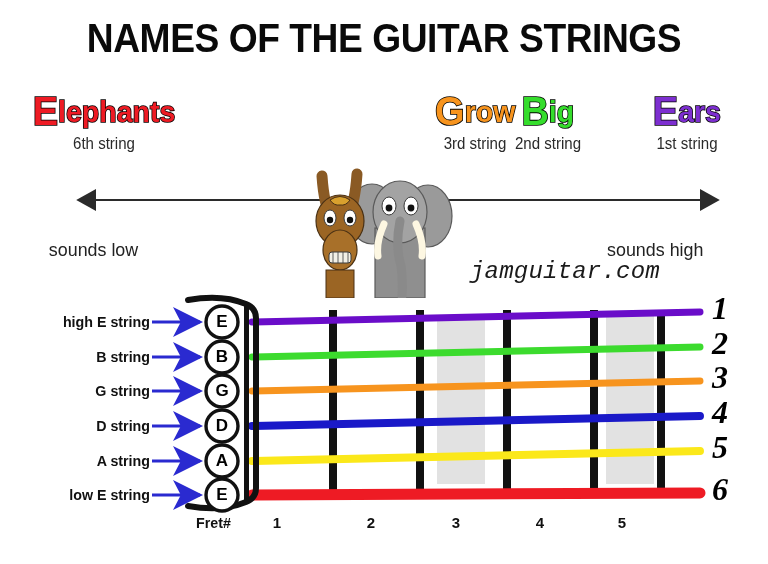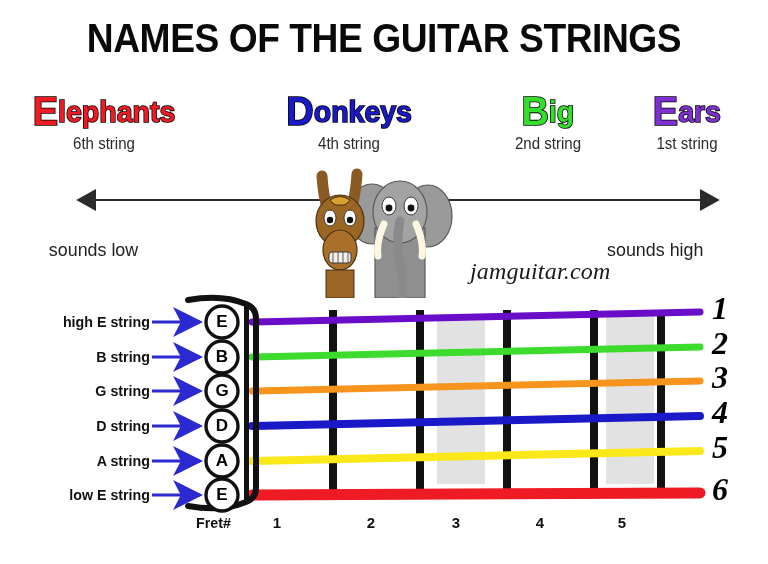--- a/index.html
+++ b/index.html
@@ -60,21 +60,21 @@
     position:absolute;top:54px;
     font-size:19px;color:#222;
     font-family:"Liberation Sans", sans-serif;
     transform:scaleX(0.94);
   }
   .snd.low{left:46px;}
   .snd.high{left:604px;}
 
   .brand{
     position:absolute;left:470px;top:258px;
-    font-family:Liberation Serif, serif;
+    font-family:Liberation Mono, monospace;
     font-style:italic;
     font-size:24px;
     color:#1a1a1a;
     letter-spacing:0.2px;
   }
 
   
   .animals{position:absolute;left:300px;top:166px;width:160px;height:132px;}
 
   
@@ -124,23 +124,23 @@
 
 <div id="stage">
 
   <div class="title">NAMES OF THE GUITAR STRINGS</div>
 
   <div class="mnemo-row">
     <div class="mnemo" id="m0" style="left: 20px; width: 168px;">
       <span class="word" id="w0" style="color: rgb(238, 27, 36);"><span class="cap">E</span><span>lephants</span></span>
       <span class="sub">6th string</span>
     </div>
-    <div class="mnemo" id="m2" style="left: 276px; width: 146px;">
-      <span class="word" id="w2" style="color: rgb(26, 25, 200);"><span class="cap">D</span><span>onkeys</span></span>
-      <span class="sub">4th string</span>
+    <div class="mnemo" id="m3" style="left: 414px; width: 122px;">
+      <span class="word" id="w3" style="color: rgb(247, 148, 30);"><span class="cap">G</span><span>row</span></span>
+      <span class="sub">3rd string</span>
     </div>
     <div class="mnemo" id="m4" style="left: 492px; width: 112px;">
       <span class="word" id="w4" style="color: rgb(53, 221, 44);"><span class="cap">B</span><span>ig</span></span>
       <span class="sub">2nd string</span>
     </div>
     <div class="mnemo" id="m5" style="left: 630px; width: 114px;">
       <span class="word" id="w5" style="color: rgb(125, 47, 208);"><span class="cap">E</span><span>ars</span></span>
       <span class="sub">1st string</span>
     </div>
   </div>

